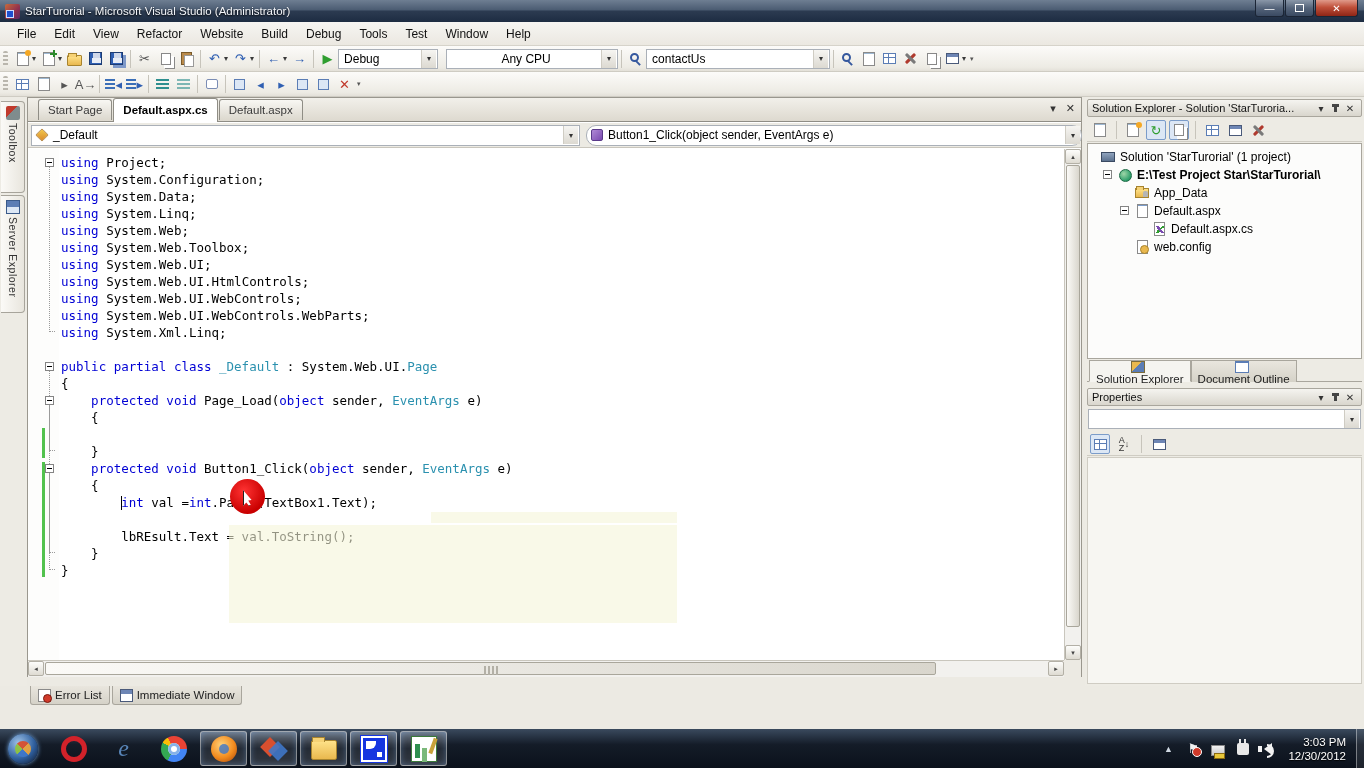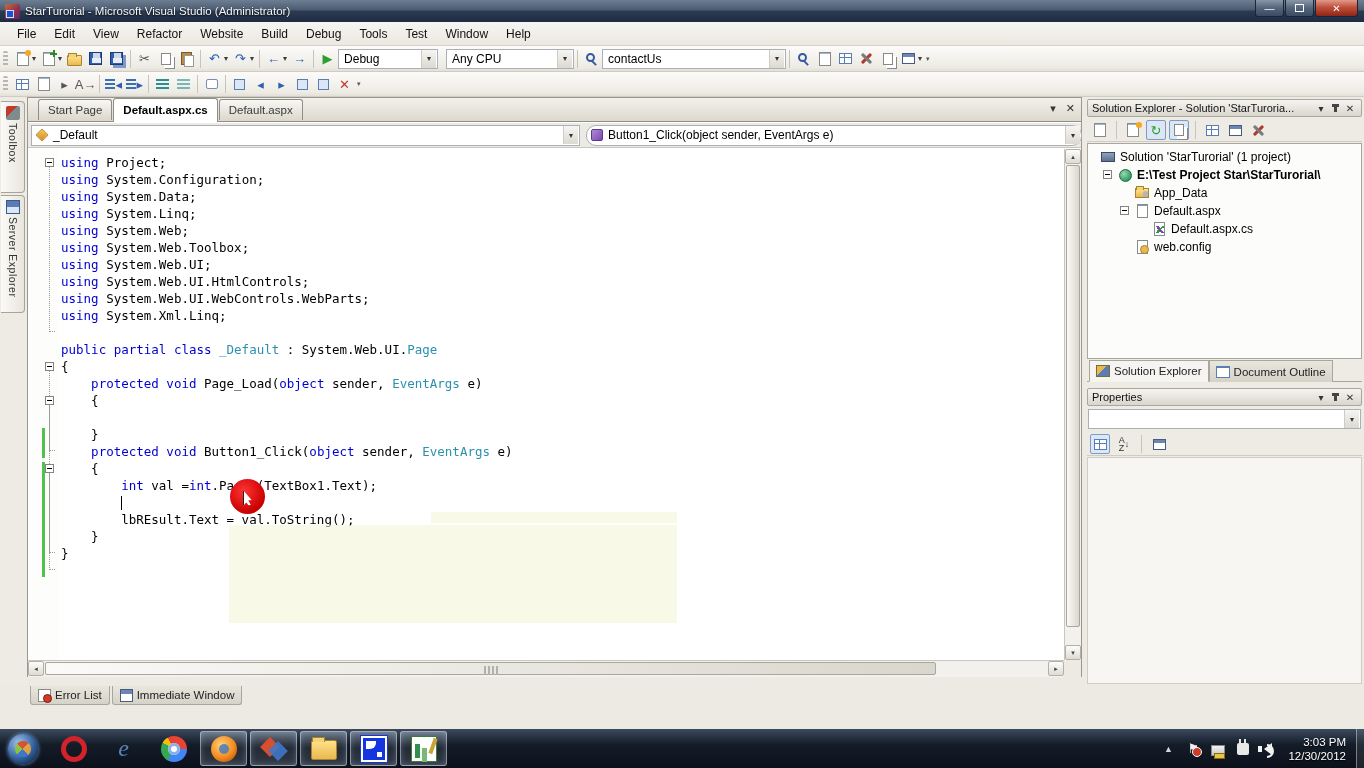--- a/index.html
+++ b/index.html
@@ -144,21 +144,21 @@
   .ti-folder{width:14px;height:10px;background:linear-gradient(#ffe289,#e9b84e);border:1px solid #a8842f;position:relative;}
   .ti-folder::before{content:"";position:absolute;left:0;top:-3px;width:6px;height:3px;background:#f6d275;border:1px solid #a8842f;border-bottom:none;}
   .ti-folder::after{content:"";position:absolute;right:0px;bottom:0px;width:5px;height:6px;background:#b5b5b5;border-radius:2px 2px 0 0;}
   .ti-page{width:11px;height:14px;background:#fff;border:1px solid #8a8a8a;box-shadow:inset 0 3px 0 -2px #7b9cc9,inset 0 6px 0 -5px #9db8d2;}
   .ti-cs{width:11px;height:14px;background:#fff;border:1px solid #8a8a8a;position:relative;}
   .ti-cs::after{content:"";position:absolute;left:1px;top:3px;width:8px;height:7px;
     background:linear-gradient(45deg,transparent 40%,#7a4ab0 40% 60%,transparent 60%),linear-gradient(-45deg,transparent 40%,#2f9e2f 40% 60%,transparent 60%);}
   .ti-config{width:11px;height:14px;background:#fff;border:1px solid #8a8a8a;position:relative;}
   .ti-config::after{content:"";position:absolute;left:2px;top:4px;width:7px;height:7px;border-radius:50%;background:#e9b84e;border:1px solid #a8842f;}
   #se-tabs{position:absolute;left:2px;top:263px;right:2px;height:22px;display:flex;border-bottom:1px solid #a9a69d;padding-left:2px;}
-  .dtab{display:flex;align-items:center;height:22px;padding:0 6px;border:1px solid #a9a69d;border-bottom:none;font-size:11.5px;color:#222;background:linear-gradient(#e9e6de,#d5d2c8);white-space:nowrap;}
+  .dtab{display:flex;align-items:center;height:22px;padding:0 6px;border:1px solid #a9a69d;border-bottom:none;font-size:11.5px;color:#222;background:linear-gradient(#e9e6de,#d5d2c8);white-space:nowrap;flex-direction:column;}
   .dtab.active{background:#f5f4f0;font-weight:normal;border-bottom:1px solid #f5f4f0;}
   .dico{width:14px;height:12px;margin-right:4px;flex:0 0 auto;}
   .dico.se{background:linear-gradient(135deg,#e9b84e 0 45%,#5b7db5 45%);border:1px solid #7a6a3a;}
   .dico.doc{background:#fff;border:1px solid #5b7db5;box-shadow:inset 0 3px 0 -2px #5b7db5;}
   #props-title{top:291px;}
   #props-combo{position:absolute;left:3px;top:312px;right:3px;height:20px;}
   #props-toolbar{position:absolute;left:2px;top:336px;right:2px;height:23px;display:flex;align-items:center;gap:4px;padding-left:3px;border-bottom:1px solid #cfccc3;}
   #props-body{position:absolute;left:2px;top:360px;right:2px;bottom:2px;background:#f7f6f2;border:1px solid #cfccc3;}
   .i-az{font-size:9px;color:#333;line-height:8px;display:flex;align-items:center;}
   .i-az b{display:block;font-weight:normal;}
@@ -310,21 +310,21 @@
         </span>
       </span>
     <span class="tbsep"></span>
     <span class="tbtn">
         <span class="ico g-green">▶</span>
       </span>
     <span class="combo" style="width:100px;">
       <span class="cval">Debug</span>
       <span class="cbtn">▾</span>
     </span>
-    <span class="combo" style="width:128px;margin-left:8px;">
+    <span class="combo" style="width:172px;margin-left:8px;text-align:center;">
       <span class="cval">Any CPU</span>
       <span class="cbtn">▾</span>
     </span>
     <span class="tbsep"></span>
     <span class="tbtn">
         <span class="ico">
           <span class="i-find"></span>
         </span>
       </span>
     <span class="combo" style="width:184px;">
@@ -499,20 +499,21 @@
           </div>
         <div id="codelines">
             <div class="cline"><span class="k">using</span><span class="p"> Project;</span></div>
             <div class="cline"><span class="k">using</span><span class="p"> System.Configuration;</span></div>
             <div class="cline"><span class="k">using</span><span class="p"> System.Data;</span></div>
             <div class="cline"><span class="k">using</span><span class="p"> System.Linq;</span></div>
             <div class="cline"><span class="k">using</span><span class="p"> System.Web;</span></div>
             <div class="cline"><span class="k">using</span><span class="p"> System.Web.Toolbox;</span></div>
             <div class="cline"><span class="k">using</span><span class="p"> System.Web.UI;</span></div>
             <div class="cline"><span class="k">using</span><span class="p"> System.Web.UI.HtmlControls;</span></div>
+            <div class="cline"><span class="k">using</span><span class="p"> System.Web.UI.WebControls;</span></div>
             <div class="cline"><span class="k">using</span><span class="p"> System.Web.UI.WebControls.WebParts;</span></div>
             <div class="cline"><span class="k">using</span><span class="p"> System.Xml.Linq;</span></div>
             <div class="cline"></div>
             <div class="cline"><span class="k">public partial class</span><span class="t"> _Default</span><span class="p"> : System.Web.UI.</span><span class="t">Page</span></div>
             <div class="cline"><span class="p">{</span></div>
             <div class="cline"><span class="p">    </span><span class="k">protected void</span><span class="p"> Page_Load(</span><span class="k">object</span><span class="p"> sender, </span><span class="t">EventArgs</span><span class="p"> e)</span></div>
             <div class="cline"><span class="p">    {</span></div>
             <div class="cline"></div>
             <div class="cline"><span class="p">    }</span></div>
             <div class="cline"><span class="p">    </span><span class="k">protected void</span><span class="p"> Button1_Click(</span><span class="k">object</span><span class="p"> sender, </span><span class="t">EventArgs</span><span class="p"> e)</span></div>

